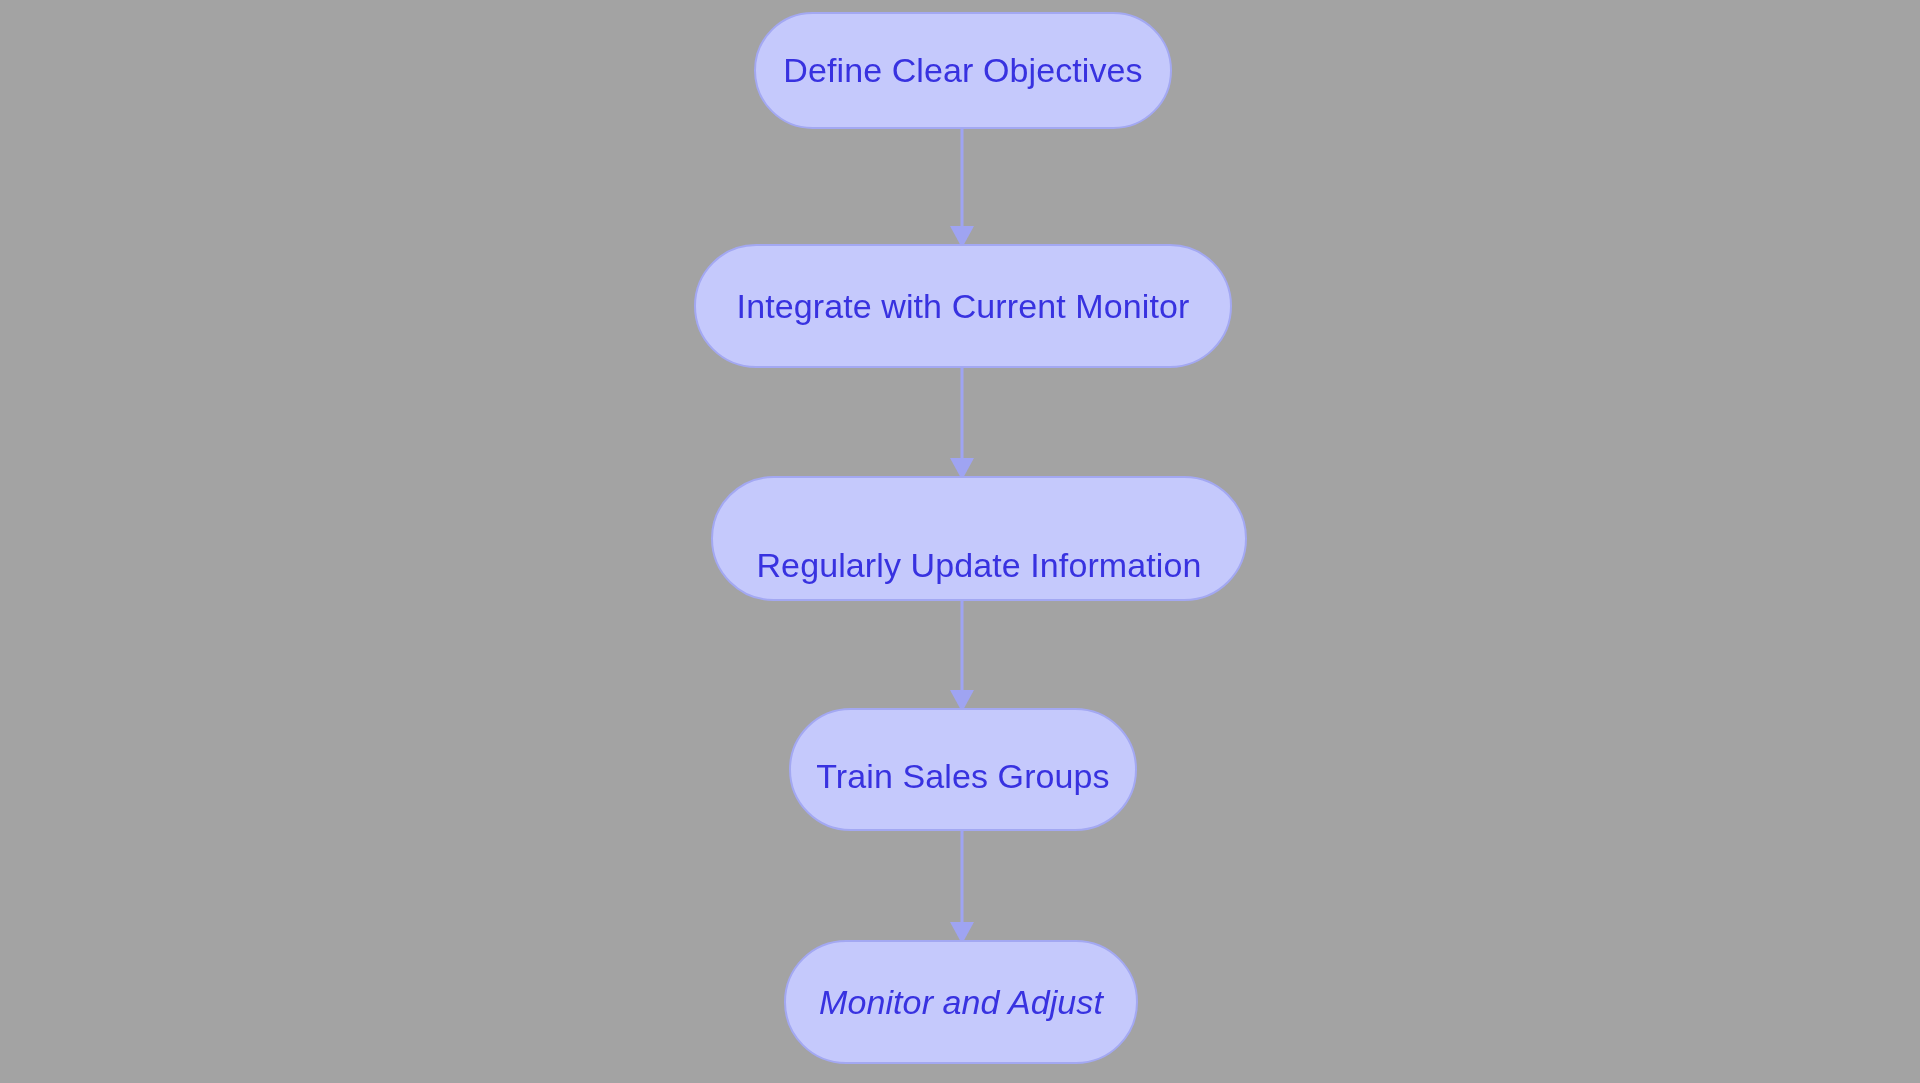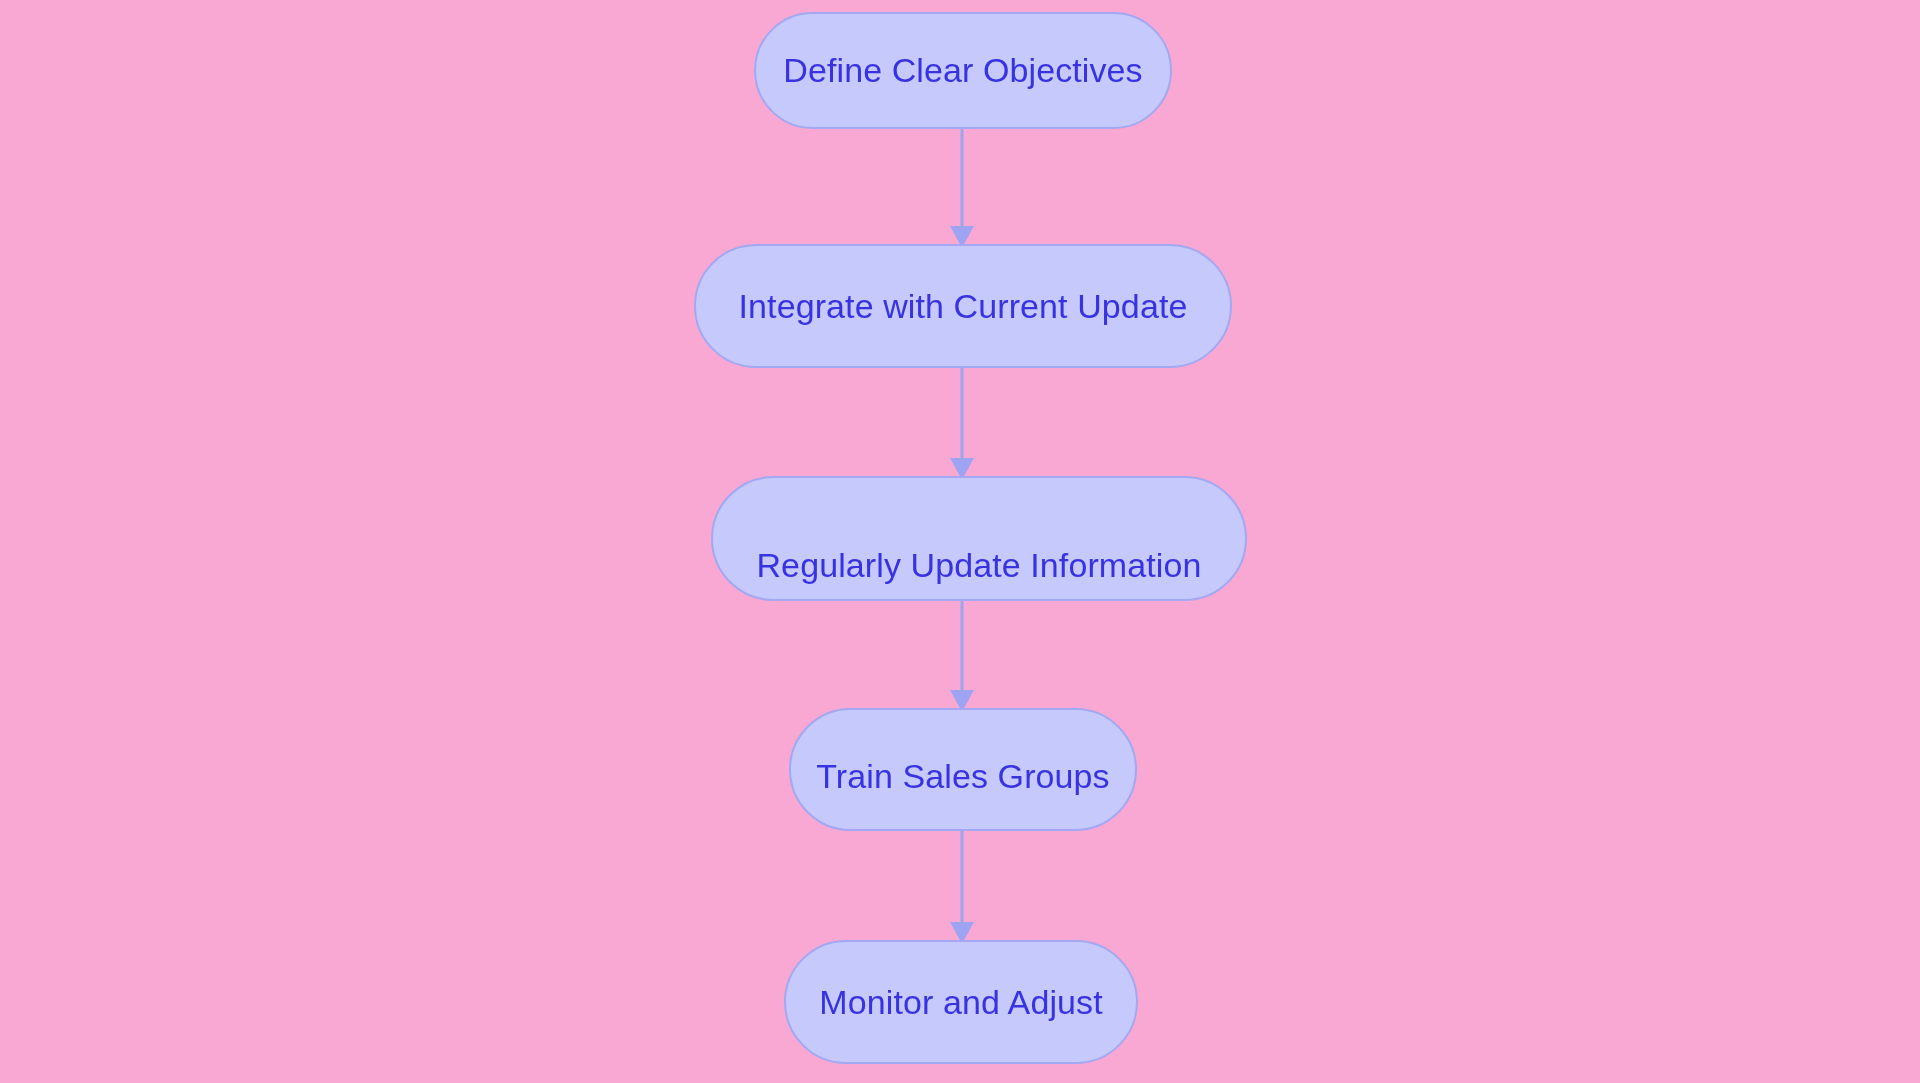--- a/index.html
+++ b/index.html
@@ -12,21 +12,21 @@
     width: 1920px;
     height: 1083px;
     overflow: hidden;
     font-family: "Liberation Sans", sans-serif;
   }
 
   #flowchart-canvas {
     position: relative;
     width: 1920px;
     height: 1083px;
-    background: #f9a8d4;
+    background: #a3a3a3;
   }
 
   #flow-svg {
     position: absolute;
     top: 0;
     left: 0;
     width: 1920px;
     height: 1083px;
     display: block;
   }
@@ -90,21 +90,21 @@
 
       <rect x="790" y="709" width="346" height="121" rx="60.5" ry="60.5" fill="#c5c9fc" stroke="#a3a8f2" stroke-width="2"></rect>
 
       <rect x="785" y="941" width="352" height="122" rx="61" ry="61" fill="#c5c9fc" stroke="#a3a8f2" stroke-width="2"></rect>
 
     </g>
   </svg>
 
   <div class="node-label" style="left:755px; top:13px; width:416px; height:115px;">Define Clear Objectives</div>
 
-  <div class="node-label" style="left:695px; top:245px; width:536px; height:122px;">Integrate with Current Update</div>
+  <div class="node-label" style="left:695px; top:245px; width:536px; height:122px;">Integrate with Current Monitor</div>
 
   <div class="node-label" style="left:712px; top:504px; width:534px; height:123px;">Regularly Update Information</div>
 
   <div class="node-label" style="left:790px; top:709px; width:346px; height:135px;">Train Sales Groups</div>
 
-  <div class="node-label" style="left:785px; top:941px; width:352px; height:122px;">Monitor and Adjust</div>
+  <div class="node-label" style="left:785px; top:941px; width:352px; height:122px;font-style:italic;">Monitor and Adjust</div>
 
 </div>
 
 </body></html>

